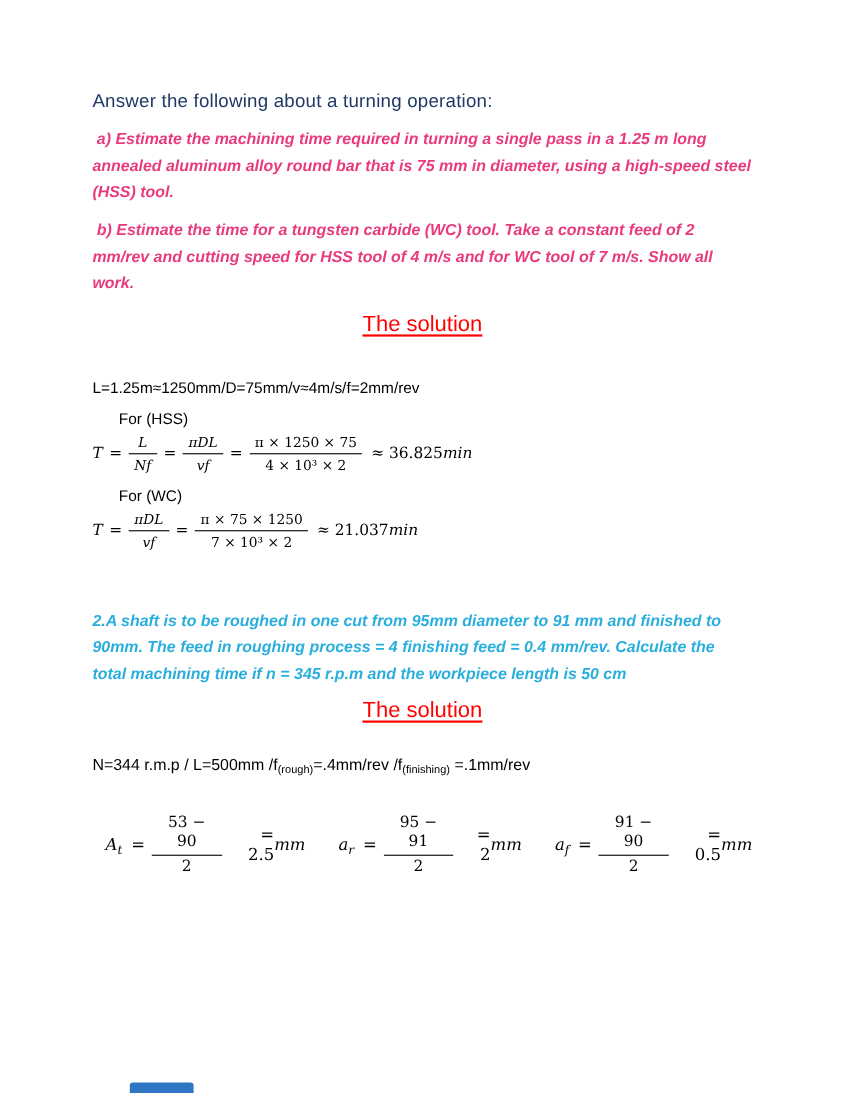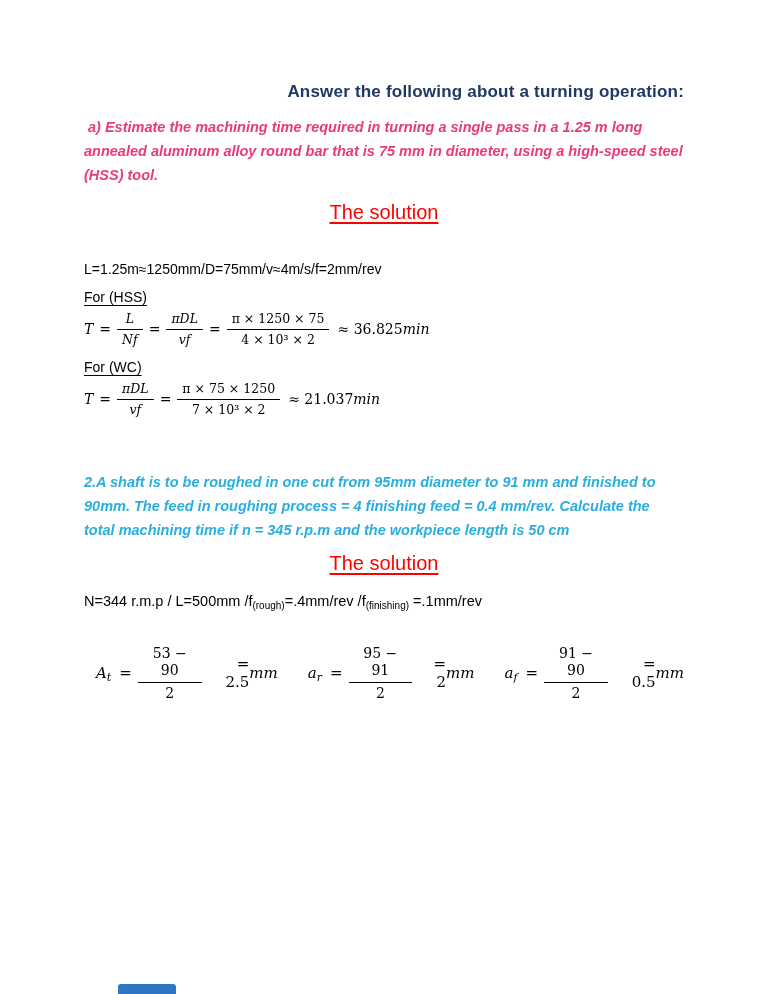--- a/index.html
+++ b/index.html
@@ -15,23 +15,23 @@
     background:#fff;
     overflow:hidden;
   }
   .content {
     position:absolute;
     left:84px; top:0;
     width:600px;
   }
   .title {
     margin-top:82px;
-    text-align:right;
+    text-align:left;
     font-size:17px;
-    font-weight:bold;
+    font-weight:normal;
     color:var(--title,#1f3864);
     letter-spacing:.2px;
   }
   .q {
     font-size:14.5px;
     font-weight:bold;
     font-style:italic;
     line-height:24px;
   }
   .q1s { color:var(--question1,#e93a7d); margin-top:11px; text-indent:4px; }
@@ -47,22 +47,22 @@
   }
   .sol-head.second { margin-top:10px; }
   .given {
     margin-top:37px;
     font-size:14px;
     color:#000;
   }
   .label-ul {
     margin-top:12px;
     font-size:14px;
-    text-decoration:underline;
     text-underline-offset:3px;
+    margin-left:24px;
   }
   .math {
     margin-top:6px;
     font-family:"DejaVu Serif", serif;
     font-size:14px;
     color:#000;
     display:flex;
     align-items:center;
   }
   .mi { font-style:italic; }
@@ -75,21 +75,21 @@
     font-size:12.5px;
     line-height:1.25;
   }
   .frac .num { display:block; padding:0 5px 2px; border-bottom:1px solid #000; }
   .frac .den { display:block; padding:2px 5px 0; }
   .subs {
     font-size:10px;
     position:relative;
     top:3px;
   }
-  .given2 { margin-top:18px; font-size:14.5px; }
+  .given2 { margin-top:30px; font-size:14.5px; }
   .mrow {
     margin-top:36px;
     font-size:15px;
     padding-left:12px;
     gap:30px;
   }
   .fitem { display:inline-flex; align-items:center; }
   .fitem .frac { font-size:14px; }
   .msub { font-size:11px; position:relative; top:4px; margin-right:2px; }
   .strip {
@@ -102,20 +102,21 @@
 </style>
 </head>
 <body>
 
 <div class="page">
   <div class="content">
 
     <h1 class="title">Answer the following about a turning operation:</h1>
 
     <p class="q q1s first">a) Estimate the machining time required in turning a single pass in a 1.25 m long annealed aluminum alloy round bar that is 75 mm in diameter, using a high-speed steel (HSS) tool.</p>
+    <p class="q q1s">b) Estimate the time for a tungsten carbide (WC) tool. Take a constant feed of 2 mm/rev and cutting speed for HSS tool of 4 m/s and for WC tool of 7 m/s. Show all work.</p>
 
     <p class="sol-head">The solution</p>
 
     <p class="given">L=1.25m≈1250mm/D=75mm/v≈4m/s/f=2mm/rev</p>
 
     <p class="label-ul">For (HSS)</p>
 
     <div class="math">
       <span class="mi">T</span>
       <span class="meq">=</span>

